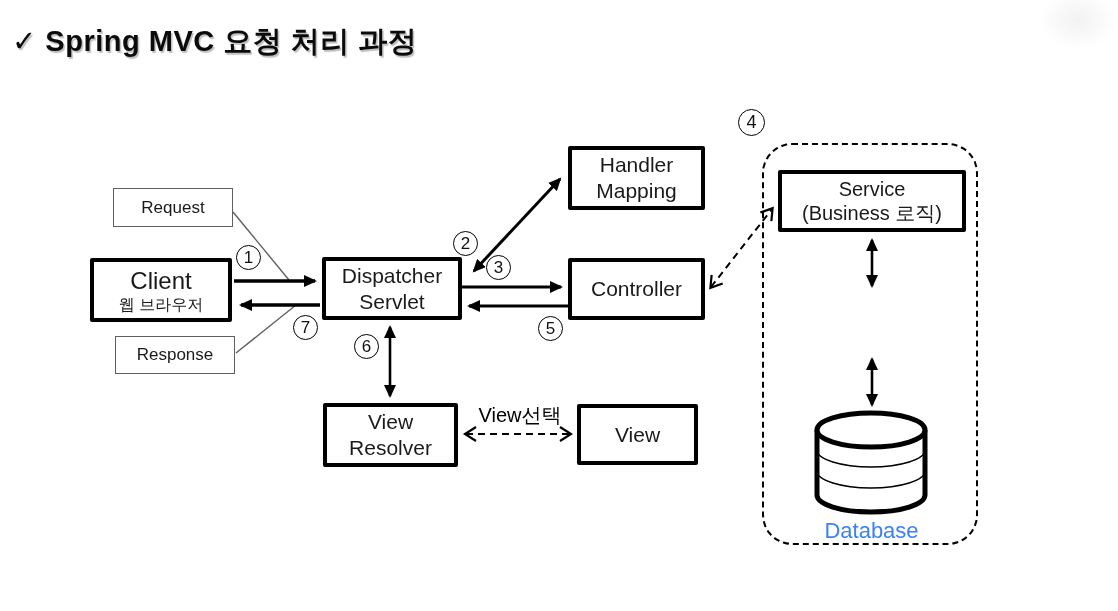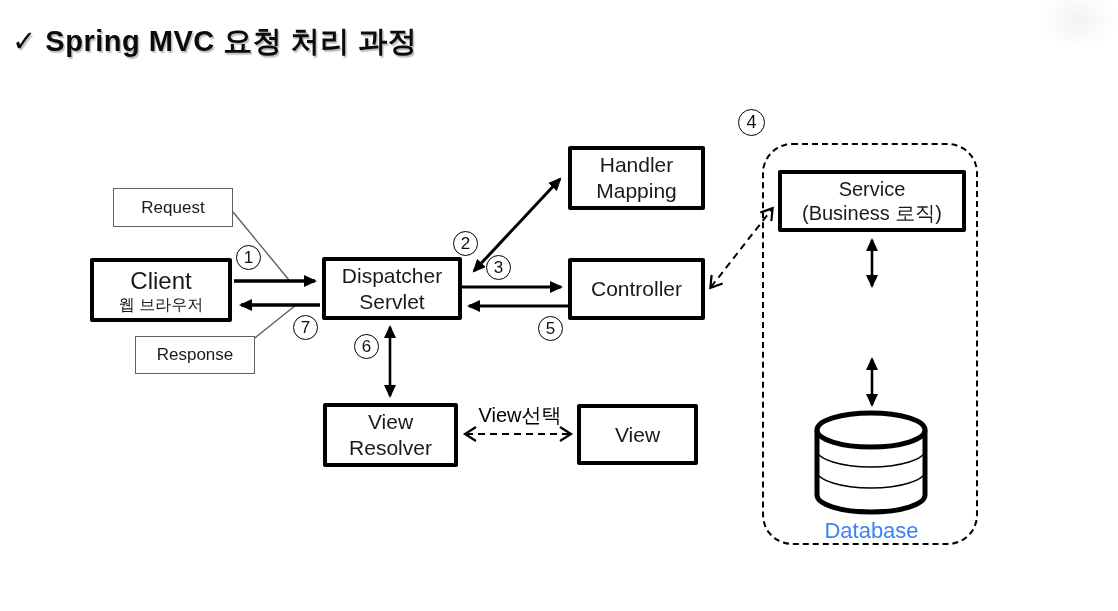--- a/index.html
+++ b/index.html
@@ -95,21 +95,21 @@
 
   <div class="dashed-group" style="left:762px;top:143px;width:216px;height:402px;"></div>
 
   <div class="group-label" style="left:738px;top:109px;">
     <span class="step inline">4</span>
   </div>
 
   <div class="plainbox" style="left:113px;top:188px;width:120px;height:39px;">
     <span>Request</span>
   </div>
-  <div class="plainbox" style="left:115px;top:336px;width:120px;height:38px;margin-left:20px;">
+  <div class="plainbox" style="left:115px;top:336px;width:120px;height:38px;">
     <span>Response</span>
   </div>
 
   <div class="node" style="left:90px;top:258px;width:142px;height:64px;">
     <div class="big">Client</div>
     <div class="sub">웹 브라우저</div>
   </div>
 
   <div class="node" style="left:322px;top:257px;width:140px;height:63px;">
     <div>Dispatcher</div>

